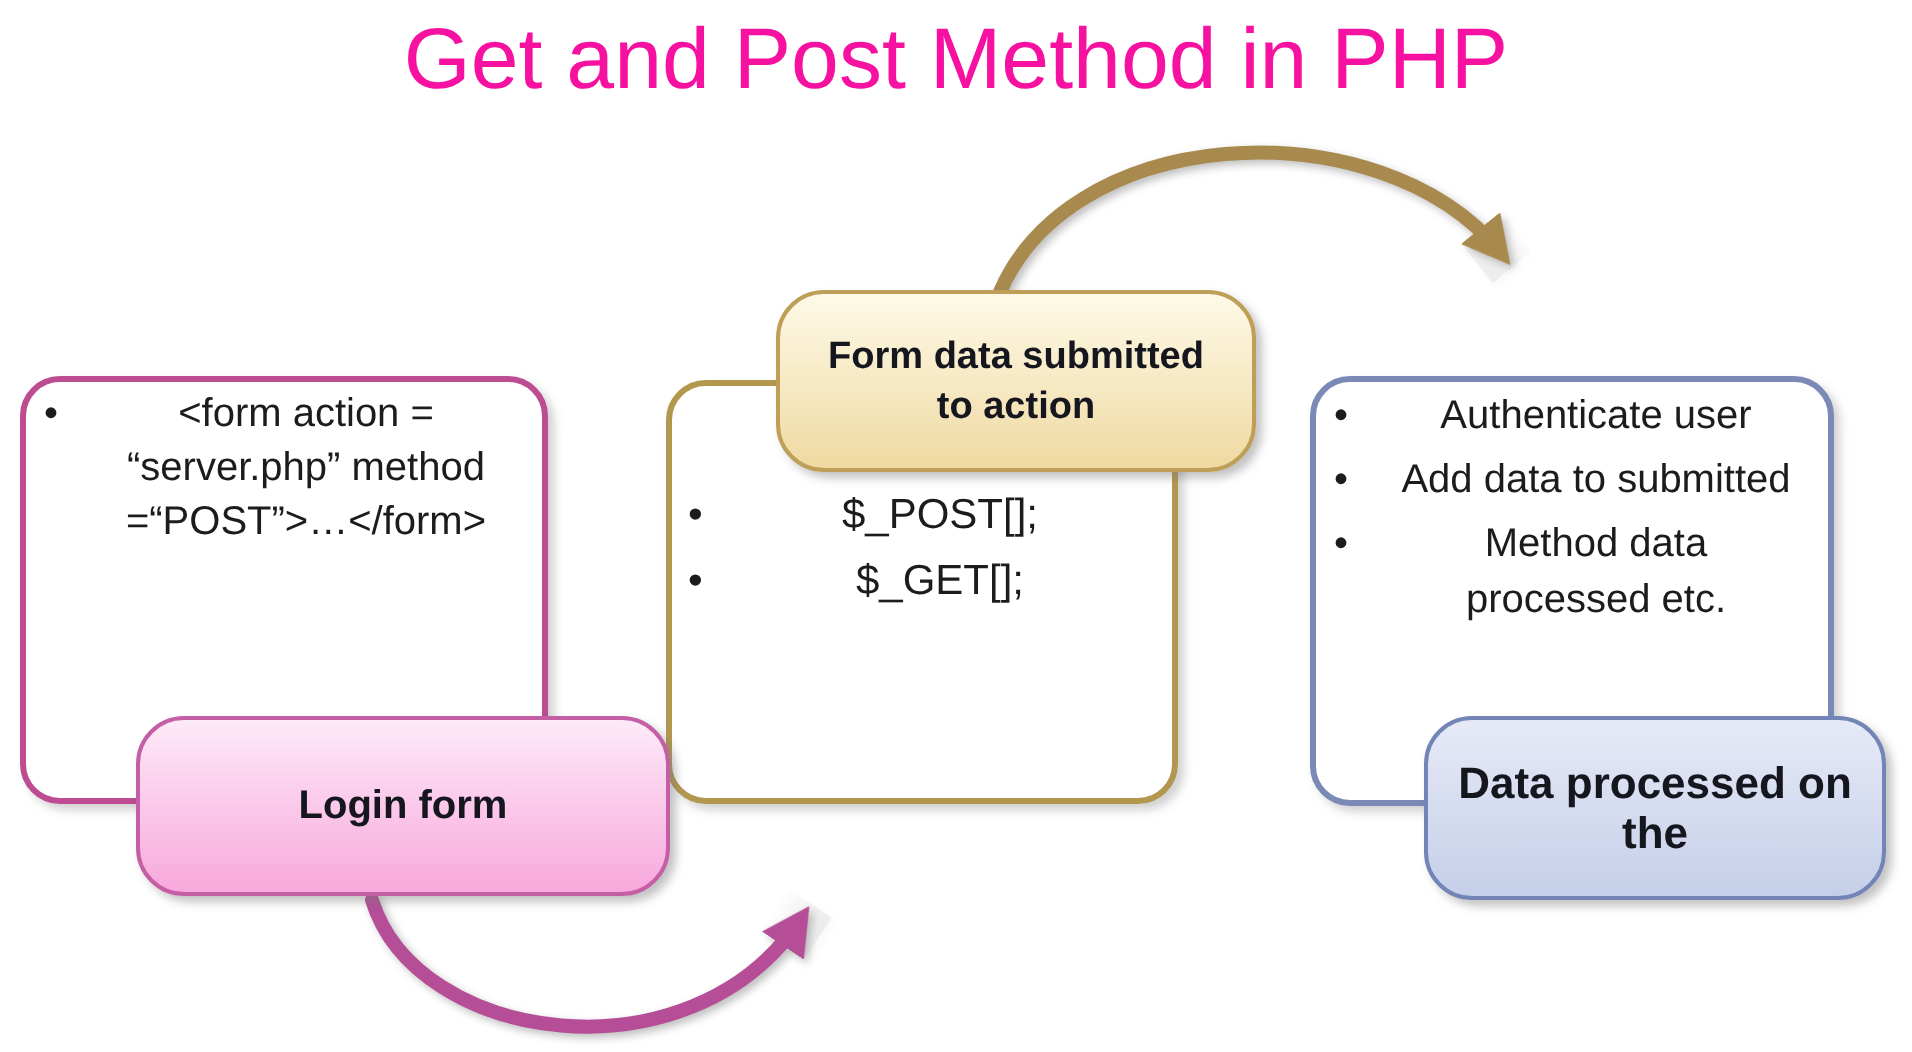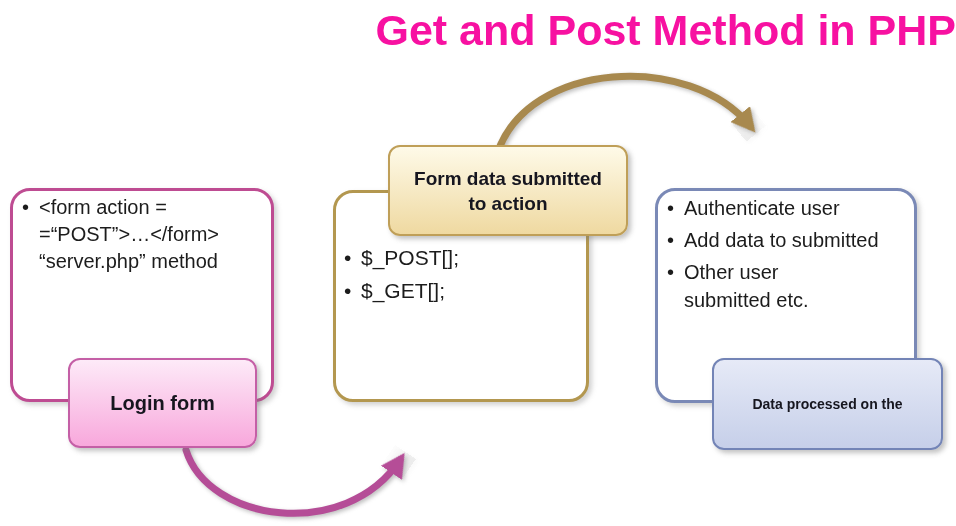--- a/index.html
+++ b/index.html
@@ -1,58 +1,58 @@
 <!DOCTYPE html>
 <html><head>
 <meta charset="utf-8">
 <style>
   html,body{margin:0;padding:0;background:#ffffff;}
   .canvas{
     position:relative;width:956px;height:526px;background:#ffffff;
     font-family:"Liberation Sans", sans-serif;overflow:hidden;
   }
   .page-title{
-    position:absolute;left:0;top:6px;width:100%;text-align:right;
-    font-size:43px;color:#F711A1;letter-spacing:0px;font-weight:bold;
+    position:absolute;left:0;top:6px;width:100%;text-align:center;
+    font-size:43px;color:#F711A1;letter-spacing:0px;font-weight:normal;
   }
   .outline{
     position:absolute;box-sizing:border-box;background:#ffffff;
     border-radius:20px;box-shadow:3px 3px 5px rgba(140,140,140,0.40);
   }
   .outline.left  {left:10px; top:188px;width:264px;height:214px;border:3px solid #BE4C92;}
   .outline.middle{left:333px;top:190px;width:256px;height:212px;border:3px solid #B3974F;}
   .outline.right {left:655px;top:188px;width:262px;height:215px;border:3px solid #7A89B6;}
 
   .label-box{
-    position:absolute;box-sizing:border-box;border-radius:12px;
+    position:absolute;box-sizing:border-box;border-radius:24px;
     display:flex;flex-direction:column;align-items:center;justify-content:center;
     font-weight:bold;color:#16161f;text-align:center;
     box-shadow:3px 3px 5px rgba(120,120,120,0.45);
   }
   .label-box.login{
-    left:68px;top:358px;width:189px;height:90px;font-size:20px;
+    left:68px;top:358px;width:267px;height:90px;font-size:20px;
     background:linear-gradient(#FDEAF8,#F8A8DC);border:2px solid #C45FA6;
   }
   .label-box.formdata{
     left:388px;top:145px;width:240px;height:91px;font-size:19px;line-height:25px;
     background:linear-gradient(#FEFAE8,#EFD9A1);border:2px solid #BF9F58;
   }
   .label-box.processed{
-    left:712px;top:358px;width:231px;height:92px;font-size:14px;line-height:25px;
+    left:712px;top:358px;width:231px;height:92px;font-size:22px;line-height:25px;
     background:linear-gradient(#E6EAF7,#C6CFE9);border:2px solid #7384B6;
   }
 
   .content{position:absolute;color:#1c1c1c;}
   .content.left-content  {left:22px; top:194px;width:245px;font-size:20px;line-height:27px;}
   .content.mid-content   {left:344px;top:243px;width:235px;font-size:21px;line-height:29px;}
   .content.right-content {left:667px;top:194px;width:245px;font-size:20px;line-height:28px;}
 
   .bullet-row{display:flex;align-items:flex-start;margin-bottom:4px;}
   .bullet-row .dot{flex:none;width:17px;}
-  .bullet-row .lines{flex:1;}
+  .bullet-row .lines{flex:1;text-align:center;}
 
   .arrows{position:absolute;left:0;top:0;pointer-events:none;}
   .arrows path{filter:drop-shadow(2px 2px 2px rgba(110,110,110,0.45));}
 </style>
 </head>
 <body>
 
 <div class="canvas">
 
   <div class="page-title">Get and Post Method in PHP</div>
@@ -72,22 +72,22 @@
     </defs>
     <path d="M 497 154 C 528 60, 690 52, 750 126" stroke="#A8894E" stroke-width="7" fill="none" stroke-linecap="round" marker-end="url(#head-tan)"></path>
     <path d="M 186 450 C 208 522, 345 542, 400 460" stroke="#B54D97" stroke-width="7" fill="none" stroke-linecap="round" marker-end="url(#head-pink)"></path>
   </svg>
 
   <div class="content left-content">
     <div class="bullet-row">
       <span class="dot">•</span>
       <div class="lines">
         <div>&lt;form action =</div>
+        <div>“server.php” method</div>
         <div>=“POST”&gt;…&lt;/form&gt;</div>
-        <div>“server.php” method</div>
       </div>
     </div>
   </div>
 
   <div class="content mid-content">
     <div class="bullet-row">
       <span class="dot">•</span>
       <div class="lines">
         <div>$_POST[];</div>
       </div>
@@ -109,22 +109,22 @@
     </div>
     <div class="bullet-row">
       <span class="dot">•</span>
       <div class="lines">
         <div>Add data to submitted</div>
       </div>
     </div>
     <div class="bullet-row">
       <span class="dot">•</span>
       <div class="lines">
-        <div>Other user</div>
-        <div>submitted etc.</div>
+        <div>Method data</div>
+        <div>processed etc.</div>
       </div>
     </div>
   </div>
 
   <div class="label-box login">
     <div>Login form</div>
   </div>
 
   <div class="label-box formdata">
     <div>Form data submitted</div>

